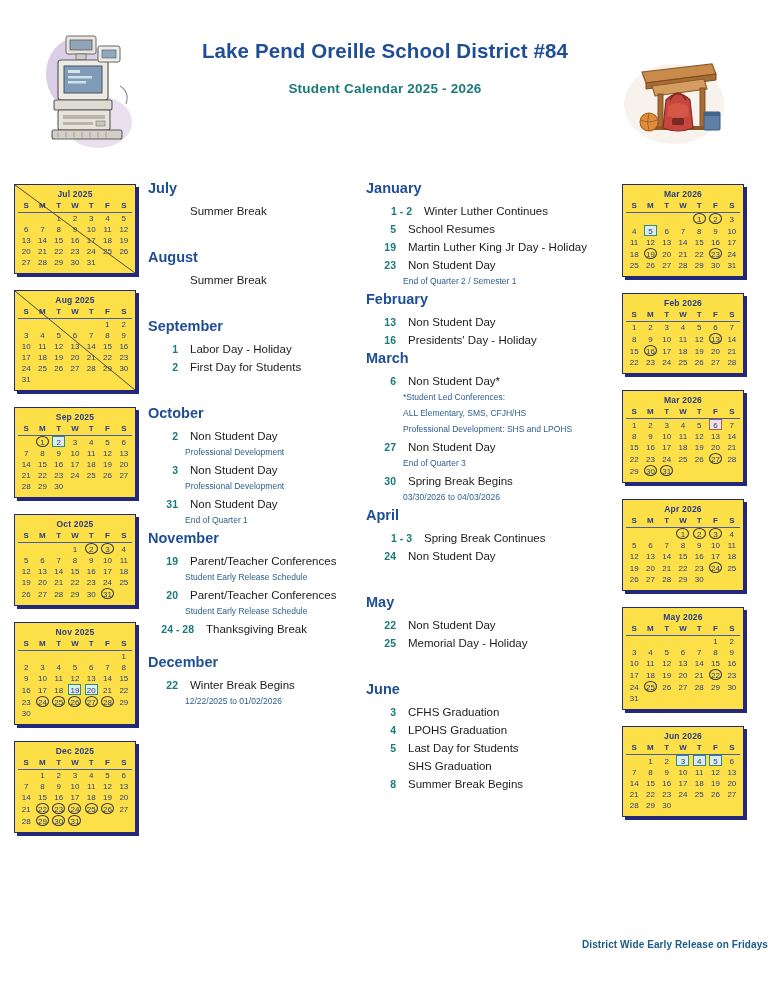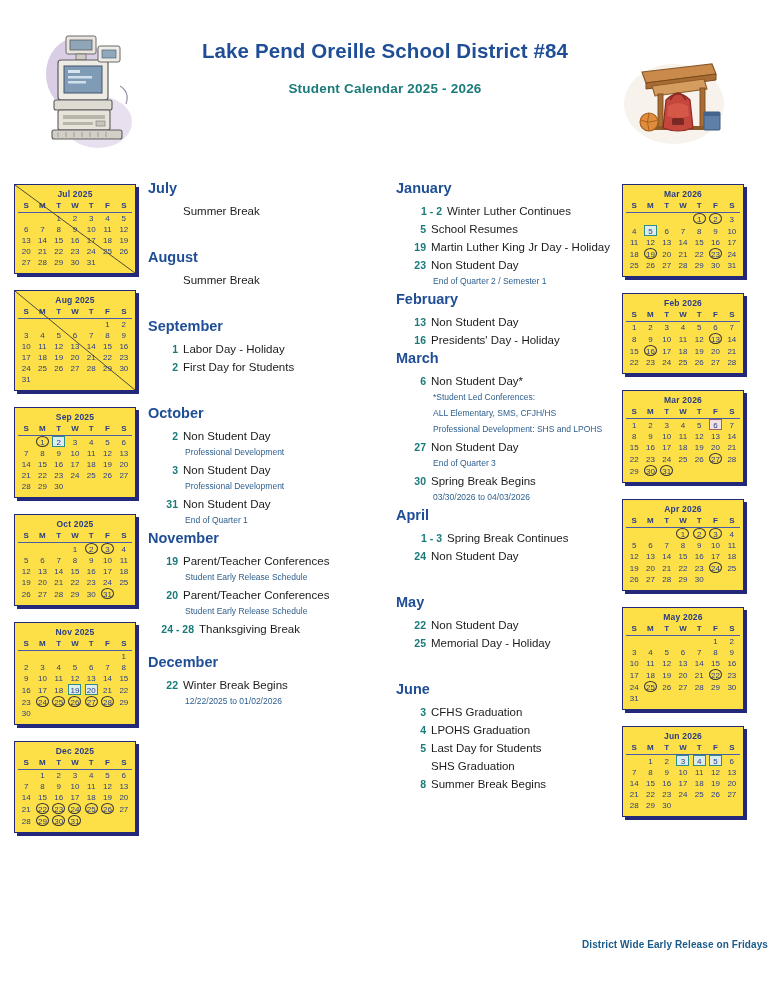--- a/index.html
+++ b/index.html
@@ -63,21 +63,21 @@
   .body-wrap {
     position: absolute;
     top: 150px;
     left: 0;
     width: 768px;
     height: 790px;
   }
   .col-minis-left  { position: absolute; left: 14px;  top: 34px; width: 130px; }
   .col-minis-right { position: absolute; left: 622px; top: 34px; width: 130px; }
   .col-events-left  { position: absolute; left: 148px; top: 30px; width: 238px; }
-  .col-events-right { position: absolute; left: 396px; top: 30px; width: 240px; }
+  .col-events-right { position: absolute; left: 366px; top: 30px; width: 240px; }
 
   
   .mini {
     position: relative;
     width: 122px;
     background: #fde047;
     border: 1.5px solid #23287B;
     box-shadow: 3px 3px 0 0 #23287B;
     margin-bottom: 16px;
     padding: 3px 2px 5px 2px;
@@ -161,21 +161,21 @@
     align-items: center;
     margin-bottom: 2px;
     line-height: 16px;
   }
   .ev-date {
     flex: 0 0 30px;
     text-align: right;
     font-size: 10.5px;
     font-weight: bold;
     color: #1A7A7A;
-    padding-right: 5px;
+    padding-right: 12px;
     white-space: nowrap;
   }
   .ev-date.wide { flex: 0 0 46px; }
   .ev-text {
     font-size: 11.5px;
     color: #1c1c1c;
     white-space: nowrap;
   }
   .ev-note {
     font-size: 8.5px;

